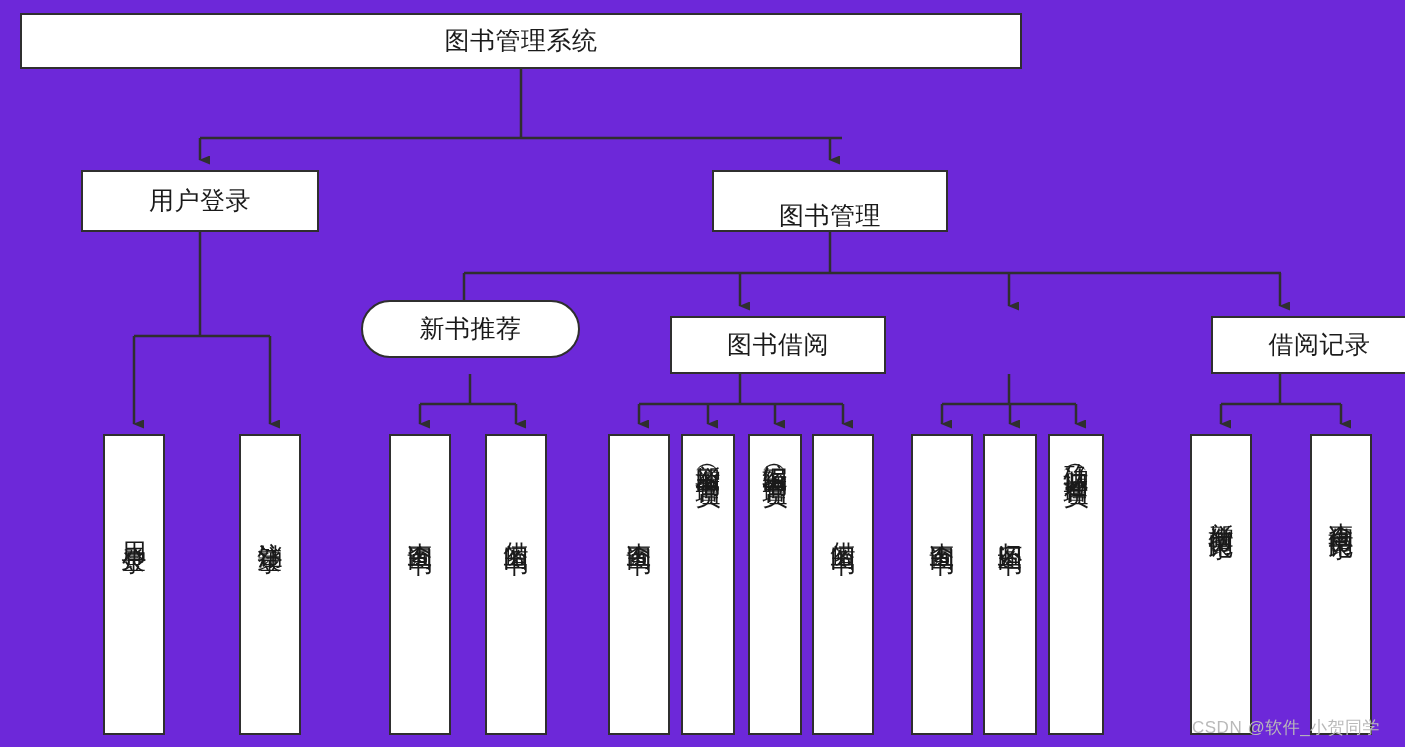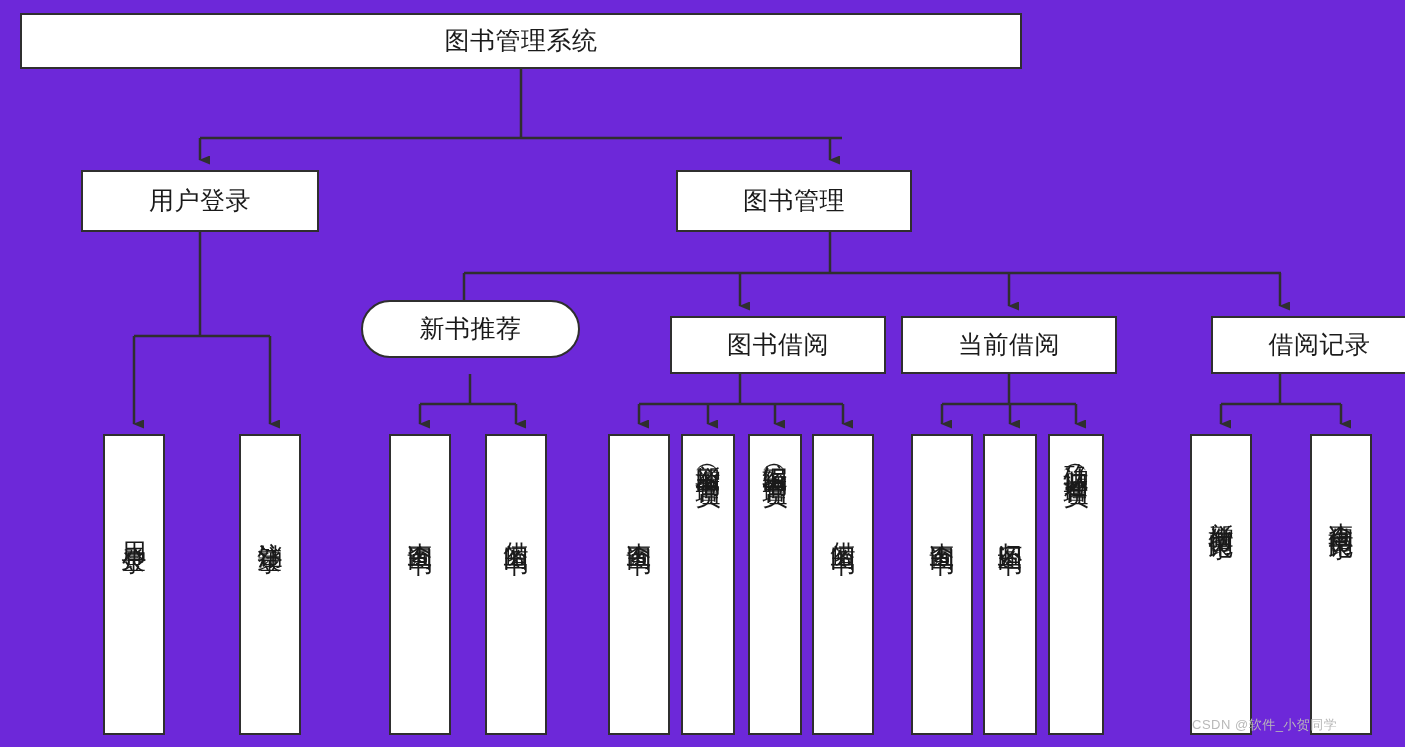--- a/index.html
+++ b/index.html
@@ -59,21 +59,21 @@
   .node.vertical.mid .label {
     margin-top: 58px;
   }
   .node.vertical.midshort .label {
     margin-top: 78px;
   }
   .watermark {
     position: absolute;
     left: 1192px;
     top: 716px;
-    font-size: 13px;
+    font-size: 17px;
     color: #b9b9b9;
     white-space: nowrap;
     letter-spacing: 0.5px;
     text-align: center;
   }
 </style>
 </head>
 <body>
 
 <div id="canvas">
@@ -128,32 +128,29 @@
     </g>
   </svg>
 
   <div class="node horizontal" style="left:20px; top:13px; width:1002px; height:56px;">
     <span class="label">图书管理系统</span>
   </div>
 
   <div class="node horizontal" style="left:81px; top:170px; width:238px; height:62px;">
     <span class="label">用户登录</span>
   </div>
-  <div class="node horizontal" style="left:676px; top:170px; width:236px; height:62px;">
+  <div class="node horizontal" style="left:712px; top:170px; width:236px; height:62px;align-items:flex-end;">
     <span class="label">图书管理</span>
   </div>
 
   <div class="node horizontal" style="left:361px; top:300px; width:219px; height:58px;border-radius:29px;">
     <span class="label">新书推荐</span>
   </div>
   <div class="node horizontal" style="left:632px; top:316px; width:216px; height:58px;margin-left:38px;">
     <span class="label">图书借阅</span>
-  </div>
-  <div class="node horizontal" style="left:901px; top:316px; width:216px; height:58px;">
-    <span class="label">当前借阅</span>
   </div>
   <div class="node horizontal" style="left:1171px; top:316px; width:217px; height:58px;margin-left:40px;">
     <span class="label">借阅记录</span>
   </div>
 
   <div class="node vertical midshort" style="left:103px; top:434px; width:62px; height:301px;">
     <span class="label">用户登录</span>
   </div>
   <div class="node vertical midshort" style="left:239px; top:434px; width:62px; height:301px;">
     <span class="label">注销登录</span>

